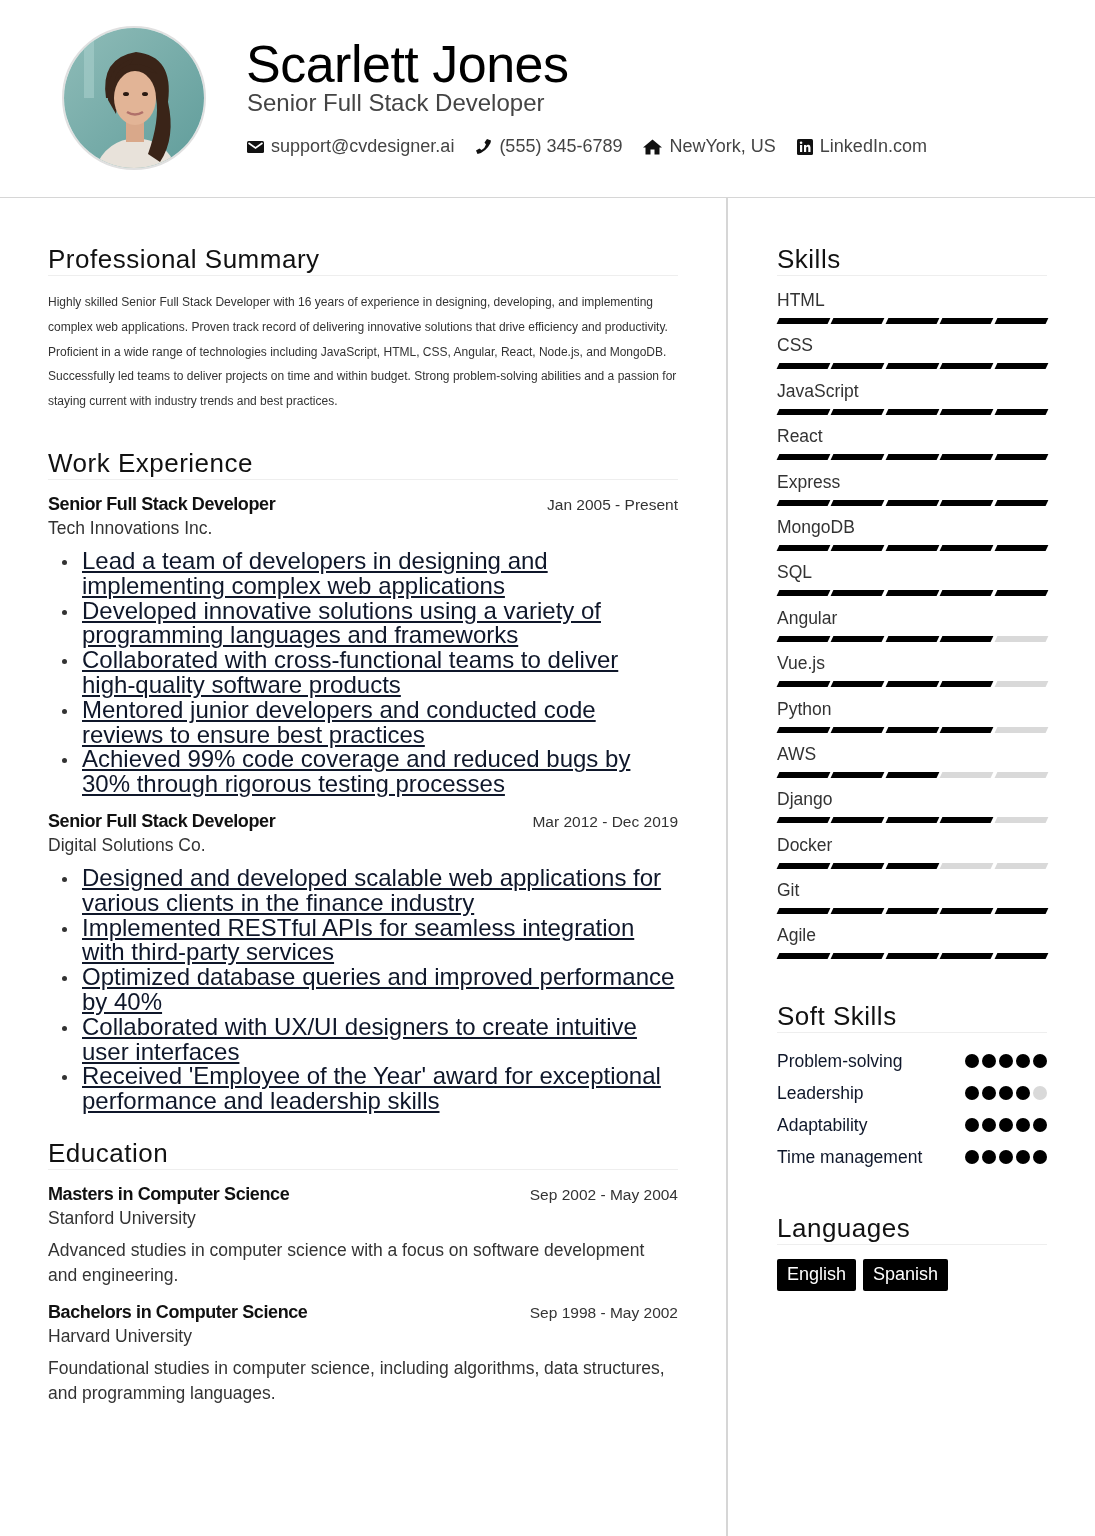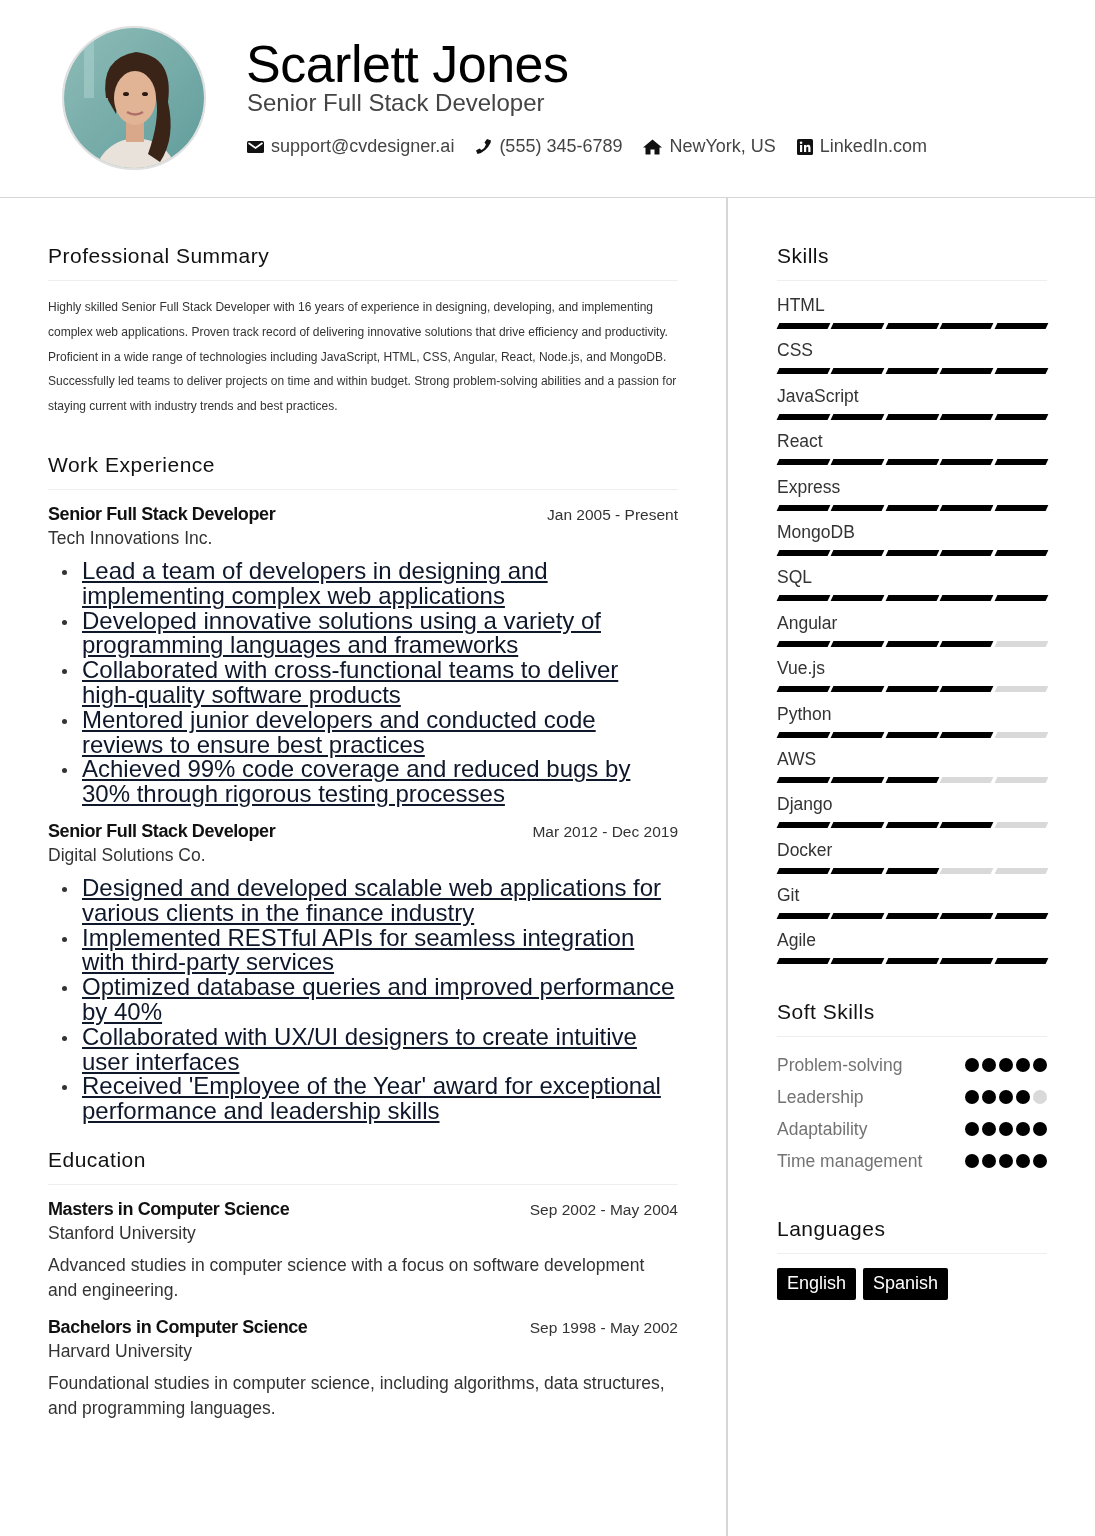--- a/index.html
+++ b/index.html
@@ -13,21 +13,21 @@
   .title { position: absolute; left: 247px; top: 89px; font-size: 24px; color: #444; }
   .contacts { position: absolute; left: 247px; top: 136px; display: flex; align-items: center; font-size: 18px; color: #444; }
   .contact { display: flex; align-items: center; margin-right: 21px; }
   .contact svg { margin-right: 7px; }
 
   
   .divider { position: absolute; left: 726px; top: 198px; width: 1.5px; height: 1338px; background: #d6d6d6; }
   .left { position: absolute; left: 48px; top: 198px; width: 630px; }
   .right { position: absolute; left: 777px; top: 198px; width: 270px; }
 
-  .sec-title { font-size: 21px; color: #111; letter-spacing: 0.5px; padding-bottom: 12px; border-bottom: 1.5px solid #eeeeee; }
+  .sec-title { font-size: 26px; color: #111; letter-spacing: 0.5px; border-bottom: 1.5px solid #eeeeee; }
   .left .sec-title { margin-bottom: 14px; }
   .right .sec-title { margin-bottom: 14px; }
 
   .summary { font-size: 12px; line-height: 24.8px; color: #333; }
 
   .job { margin-bottom: 14px; }
   .job-head { display: flex; justify-content: space-between; align-items: baseline; }
   .job-role { font-size: 18px; font-weight: 700; color: #111; letter-spacing: -0.4px; }
   .job-date { font-size: 15.5px; color: #333; }
   .job-company { font-size: 17.5px; color: #333; margin-top: 3px; }
@@ -38,21 +38,21 @@
   .edu-desc { font-size: 17.5px; line-height: 25px; color: #333; margin-top: 9px; }
 
   
   .skill { height: 45.4px; }
   .skill-name { font-size: 17.5px; color: #333; line-height: 20px; }
   .bars { display: flex; margin-top: 8px; gap: 3px; padding-left: 1px; }
   .bar { width: 52px; height: 6px; transform: skewX(-25deg); background: #000; }
   .bar.off { background: #d9d9d9; }
 
   .soft { display: flex; justify-content: space-between; margin-bottom: 8px; }
-  .soft-name { font-size: 17.5px; color: #737373; line-height: 24px; width: 160px; }
+  .soft-name { font-size: 17.5px; color: #0f172a; line-height: 24px; width: 160px; }
   .dots { display: flex; gap: 3px; padding-top: 5px; }
   .dot { width: 14px; height: 14px; border-radius: 50%; background: #000; }
   .dot.off { background: #d9d9d9; }
 
   .langs { display: flex; gap: 7px; }
   .lang { background: #000; color: #fff; font-size: 18px; padding: 5px 10px 6px; border-radius: 2px; }
 </style>
 </head>
 <body>
 
@@ -327,21 +327,21 @@
             <div class="bar"></div>
             <div class="bar"></div>
             <div class="bar"></div>
             <div class="bar"></div>
             <div class="bar"></div>
           </div>
         </div>
       </div>
   </section>
 
-  <section style="margin-top:24px;">
+  <section style="margin-top:30px;">
     <div class="sec-title" style="margin-bottom:16px;">Soft Skills</div>
     <div id="soft">
         <div class="soft">
           <div class="soft-name">Problem-solving</div>
           <div class="dots">
             <div class="dot"></div>
             <div class="dot"></div>
             <div class="dot"></div>
             <div class="dot"></div>
             <div class="dot"></div>

